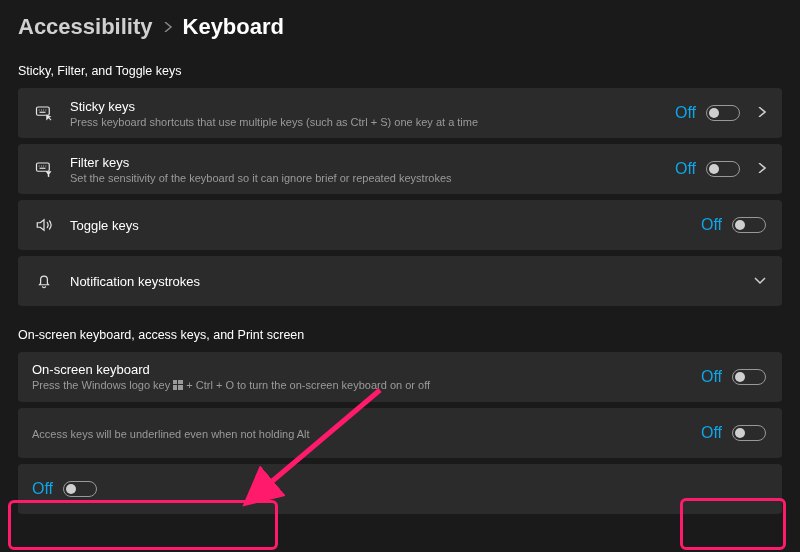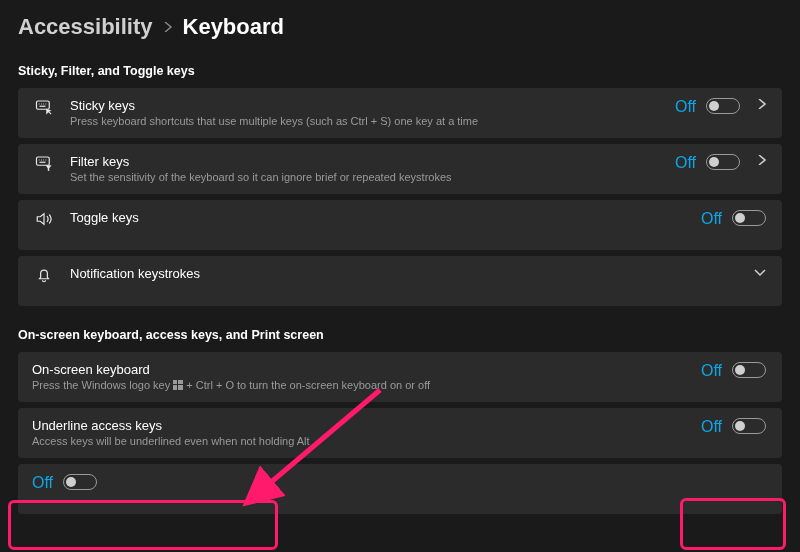--- a/index.html
+++ b/index.html
@@ -1,23 +1,23 @@
 <!DOCTYPE html>
 <html><head>
 <meta charset="utf-8">
 <style>
   html,body{margin:0;padding:0;width:800px;height:552px;background:#1a1a1a;color:#fff;font-family:"Segoe UI",Arial,sans-serif;overflow:hidden}
   .page{padding:14px 18px 0 18px}
   .breadcrumb{font-size:22px;font-weight:600;display:flex;align-items:center;gap:10px}
   .breadcrumb .parent{color:#d0d0d0;font-weight:600}
   .breadcrumb .chev{color:#888;font-size:14px}
   .subtitle{margin-top:10px;font-size:12.5px;color:#cfcfcf}
-  .section-label{margin-top:24px;font-size:12.5px;font-weight:700}
+  .section-label{margin-top:24px;font-size:12.5px;font-weight:400}
   .section-label.second{margin-top:22px}
-  .row{background:#2b2b2b;border-radius:4px;margin-top:6px;display:flex;padding:10px 16px 10px 14px;position:relative;min-height:30px}
+  .row{background:#2b2b2b;border-radius:4px;margin-top:6px;display:flex;align-items:center;padding:10px 16px 10px 14px;position:relative;min-height:30px}
   .row.first{margin-top:10px}
   .row .icon{width:24px;display:flex;justify-content:center;margin-right:14px;color:#e6e6e6}
   .row .icon svg{width:18px;height:18px}
   .row .texts{flex:1 1 auto;min-width:0}
   .row .title{font-size:13px;color:#fff}
   .row .desc{font-size:11px;color:#9a9a9a;margin-top:2px}
   .row .state{font-size:16px;color:#0ea5e9;margin-right:10px}
   .toggle{width:34px;height:16px;border:1px solid #999;border-radius:10px;position:relative;box-sizing:border-box}
   .toggle::after{content:"";position:absolute;width:10px;height:10px;background:#cfcfcf;border-radius:50%;top:2px;left:2px}
   .chevron{margin-left:18px;color:#cfcfcf;font-size:12px}
@@ -143,21 +143,20 @@
         </span>
         <span> + Ctrl + O to turn the on-screen keyboard on or off</span>
       </div>
     </div>
     <span class="state">Off</span>
     <div class="toggle"></div>
   </div>
 
   <div class="row">
     <div class="texts">
-      <div class="title">Underline access keys</div>
       <div class="desc">Access keys will be underlined even when not holding Alt</div>
     </div>
     <span class="state">Off</span>
     <div class="toggle"></div>
   </div>
 
   <div class="row">
     <span class="state">Off</span>
     <div class="toggle"></div>
   </div>

